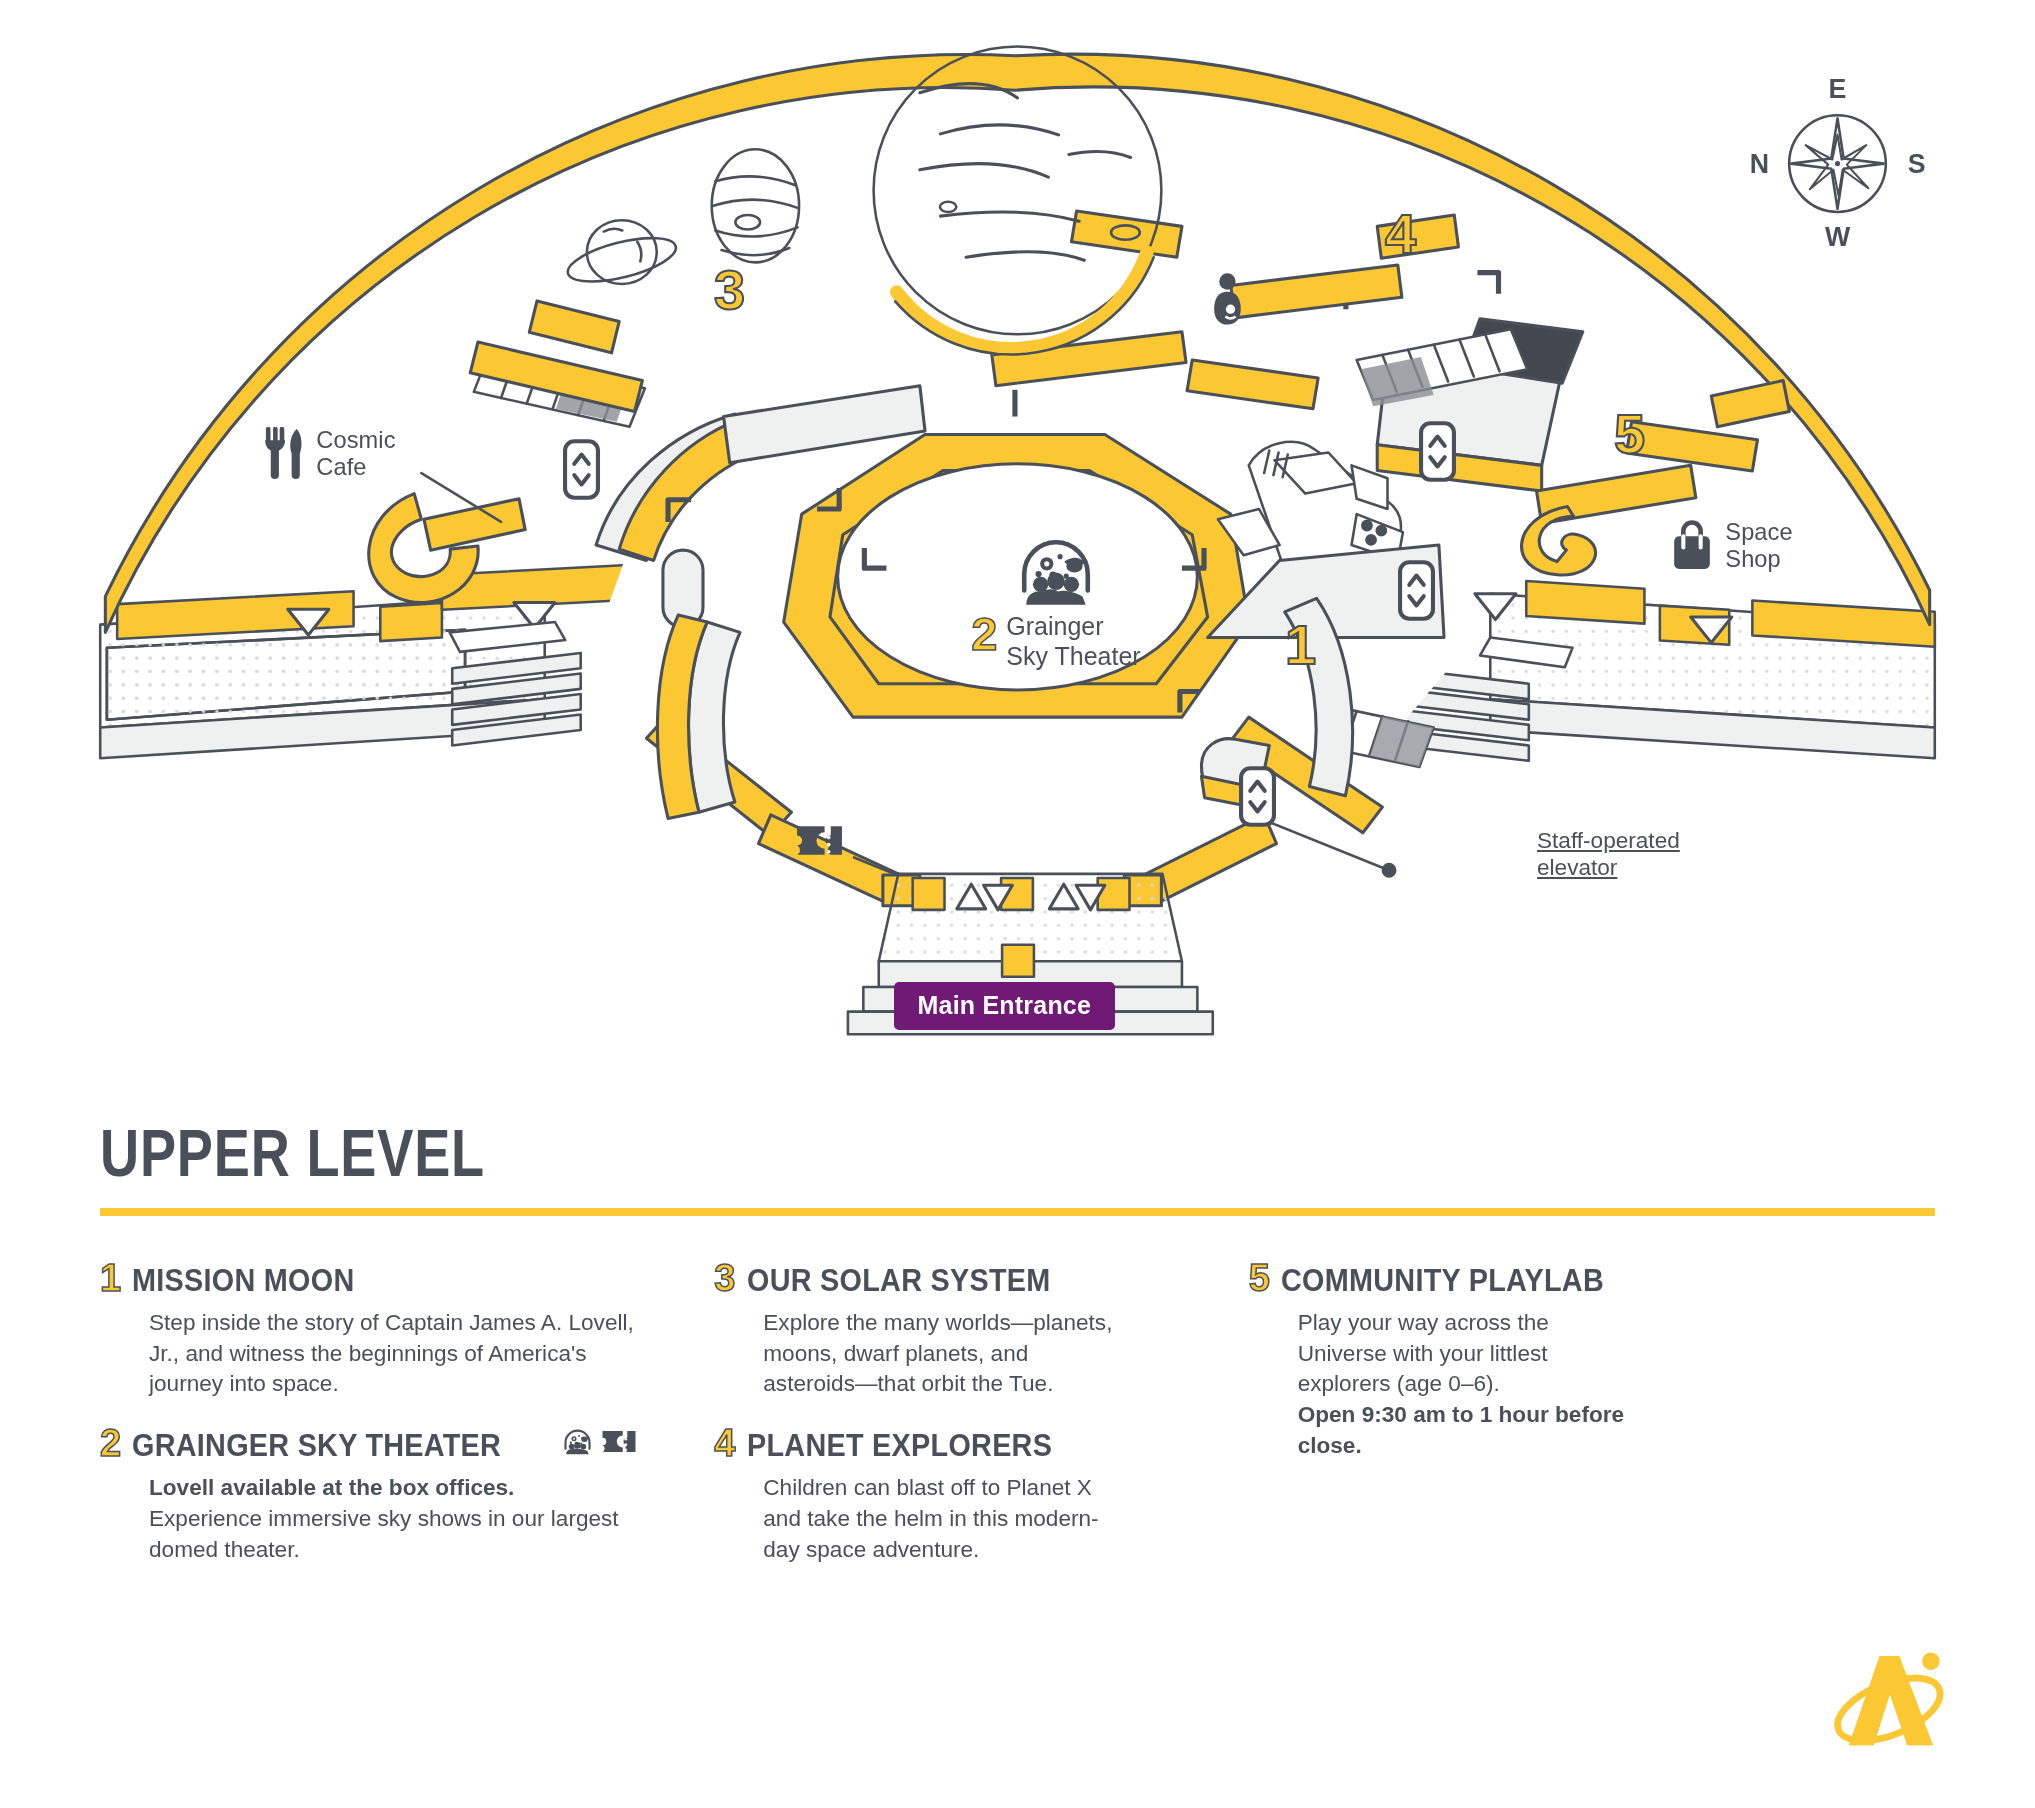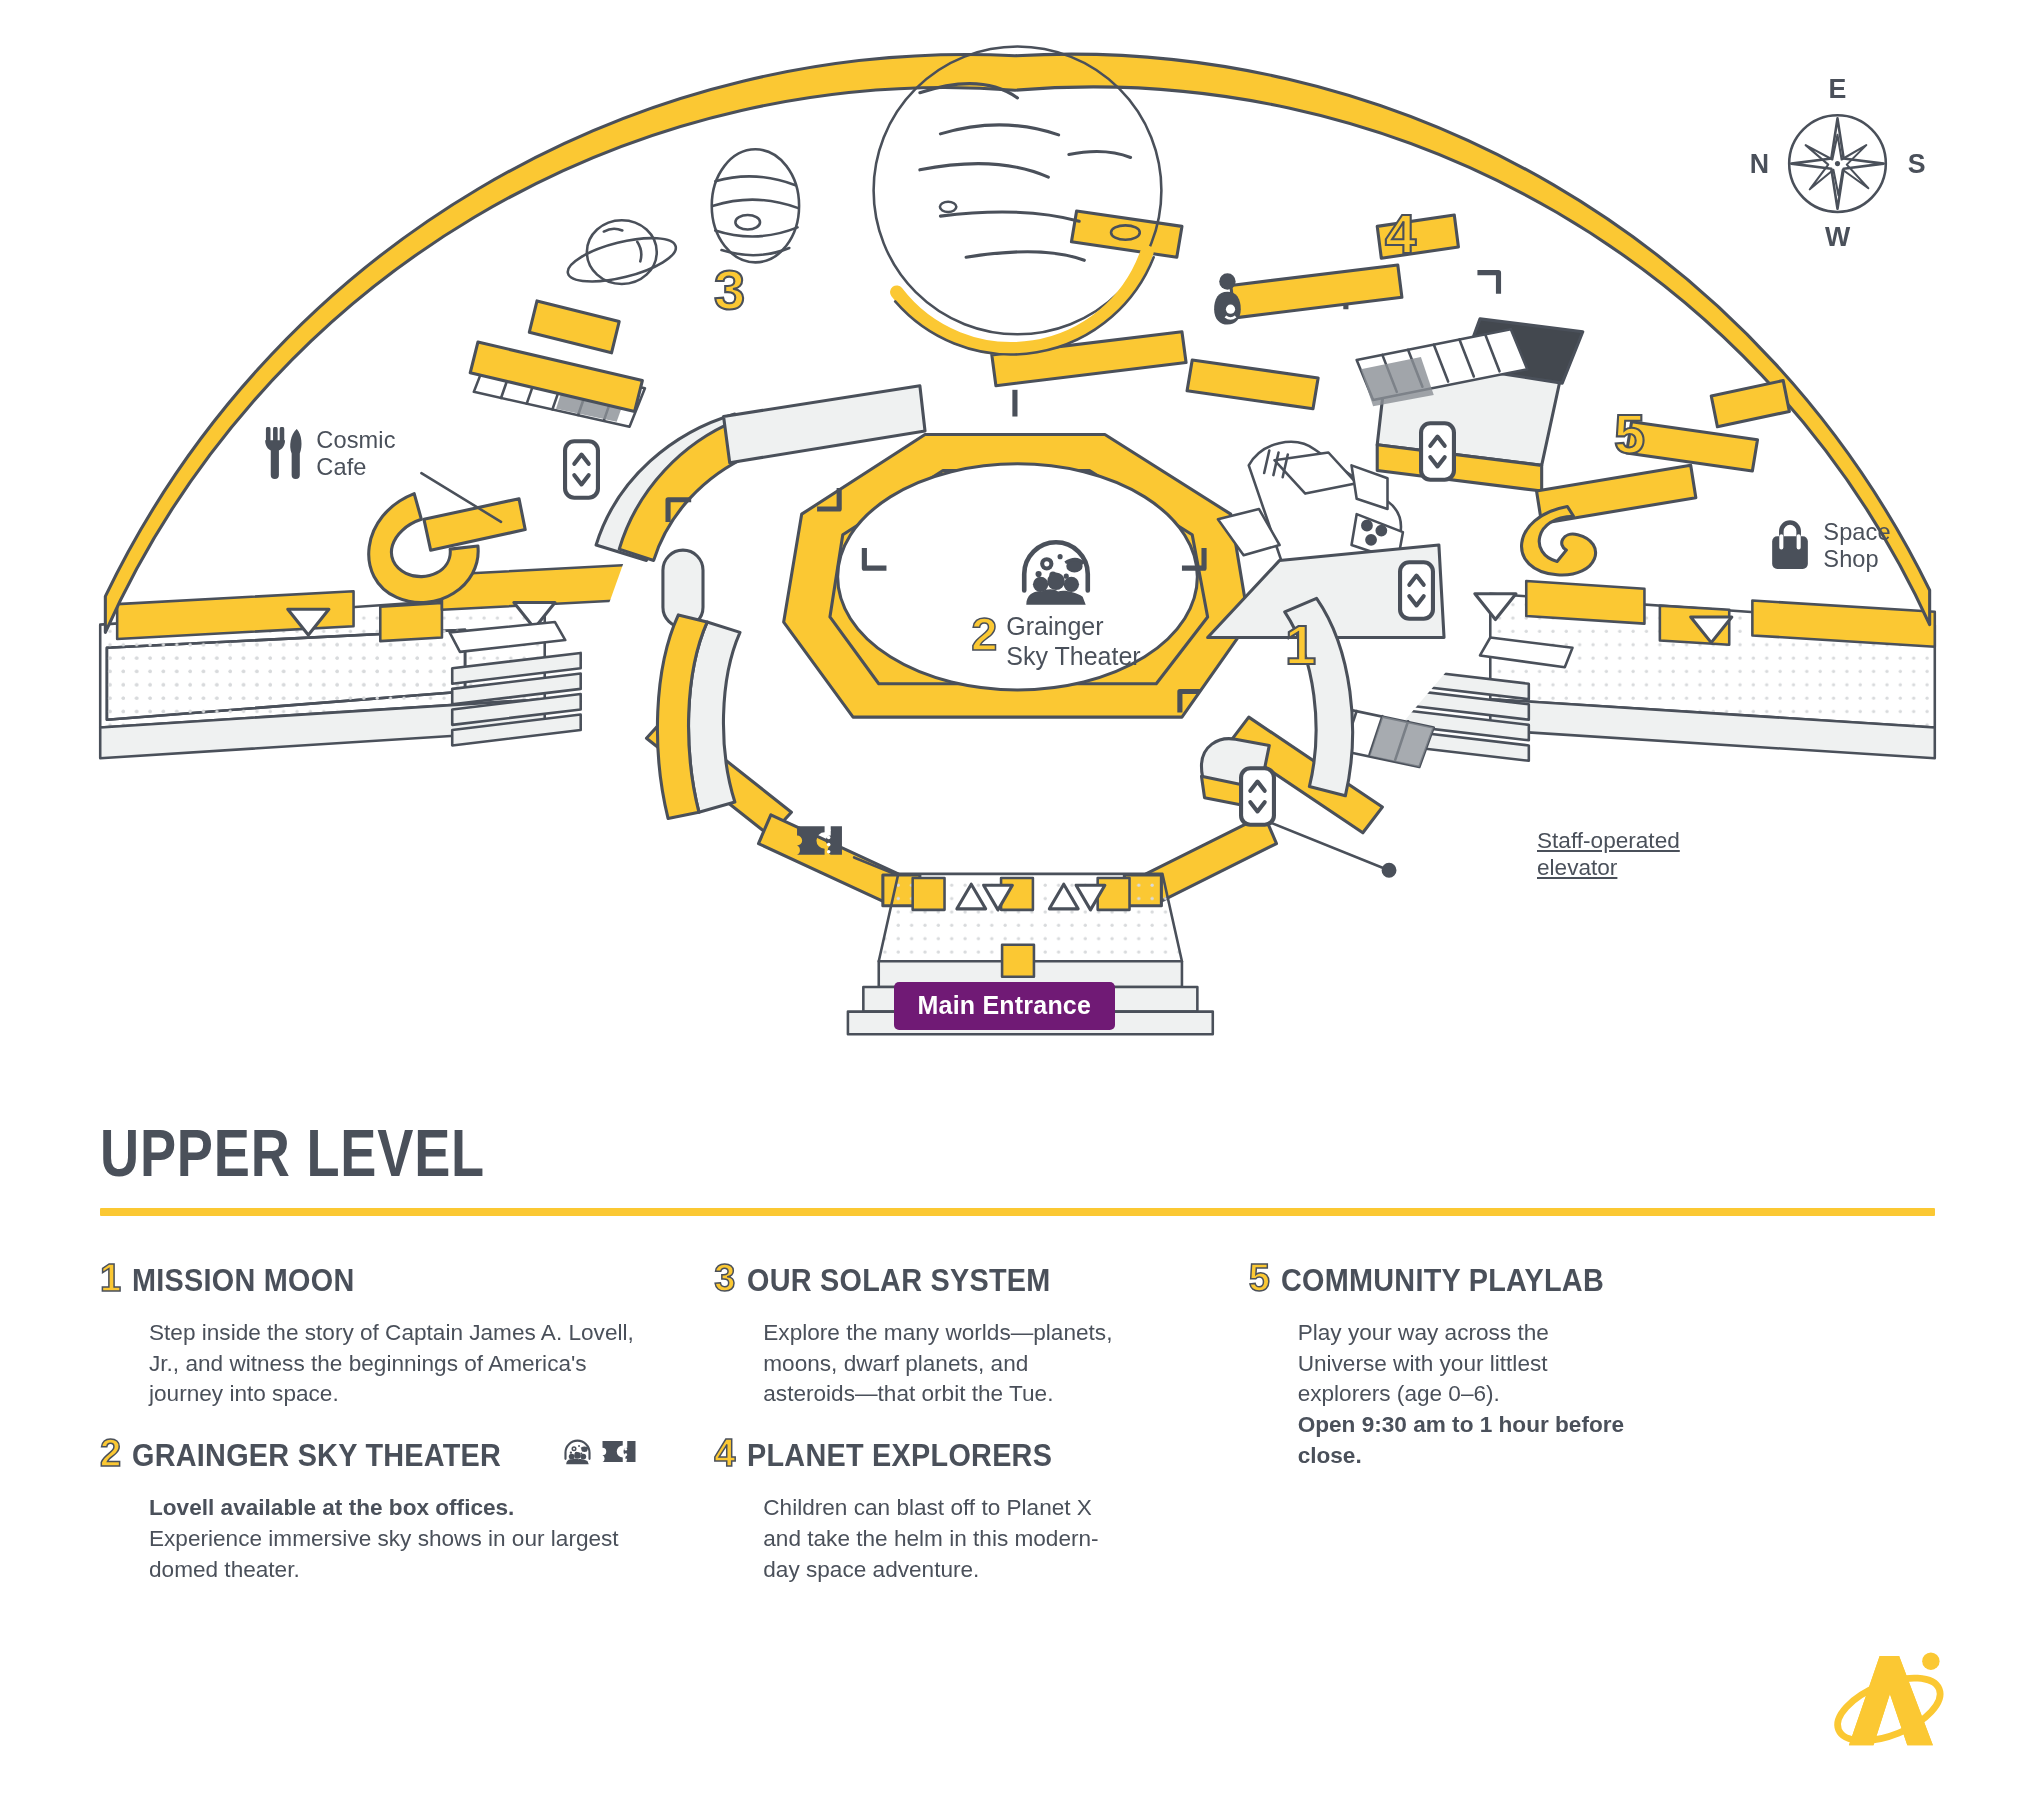--- a/index.html
+++ b/index.html
@@ -20,21 +20,21 @@
   .compass{position:absolute;left:1745px;top:67px;width:185px;height:185px;}
 
   
   .maplabel{position:absolute;display:flex;align-items:flex-start;gap:11.3px;}
   .maplabel .lbl{
     font-size:23.6px;line-height:1.15;font-weight:400;color:#4a505a;letter-spacing:0.1px;
   }
   .poi-icon{flex:0 0 auto;}
 
   #cosmic-cafe{left:262px;top:427px;}
-  #space-shop{left:1768px;top:519px;}
+  #space-shop{left:1670px;top:519px;}
 
   .theater-label{
     position:absolute;left:948px;top:535px;width:216px;
     display:flex;flex-direction:column;align-items:center;
   }
   .theater-label .dome{margin-bottom:5.1px;}
   .theater-label .row{display:flex;align-items:flex-start;gap:9.3px;}
   .theater-label .num{
     font-family:"Liberation Sans Narrow","Liberation Sans",sans-serif;
     font-weight:700;font-size:47px;line-height:.92;
@@ -89,21 +89,21 @@
     color:#fbc833;-webkit-text-stroke:1.5px #4a505a;
     flex:0 0 auto;
   }
   .entry-title{
     font-family:"Liberation Sans Narrow","Liberation Sans",sans-serif;
     font-weight:700;font-size:32px;line-height:1;letter-spacing:0.3px;
     color:#4a505a;transform:scaleX(.9);transform-origin:left bottom;
     white-space:nowrap;
   }
   .entry-head .icons{display:flex;align-items:center;gap:8.2px;margin-left:8.2px;}
-  .entry-body{margin-left:49px;margin-top:22px;}
+  .entry-body{margin-left:49px;margin-top:12px;}
   .entry-body p{margin:0;font-size:22.6px;line-height:1.36;color:#4a505a;font-weight:400;}
   .entry-body p.bold{font-weight:700;}
 
   .adler-logo{position:absolute;left:1822px;top:1652px;width:144px;height:128px;}
 </style>
 </head>
 <body>
 
 <div class="page">
 

